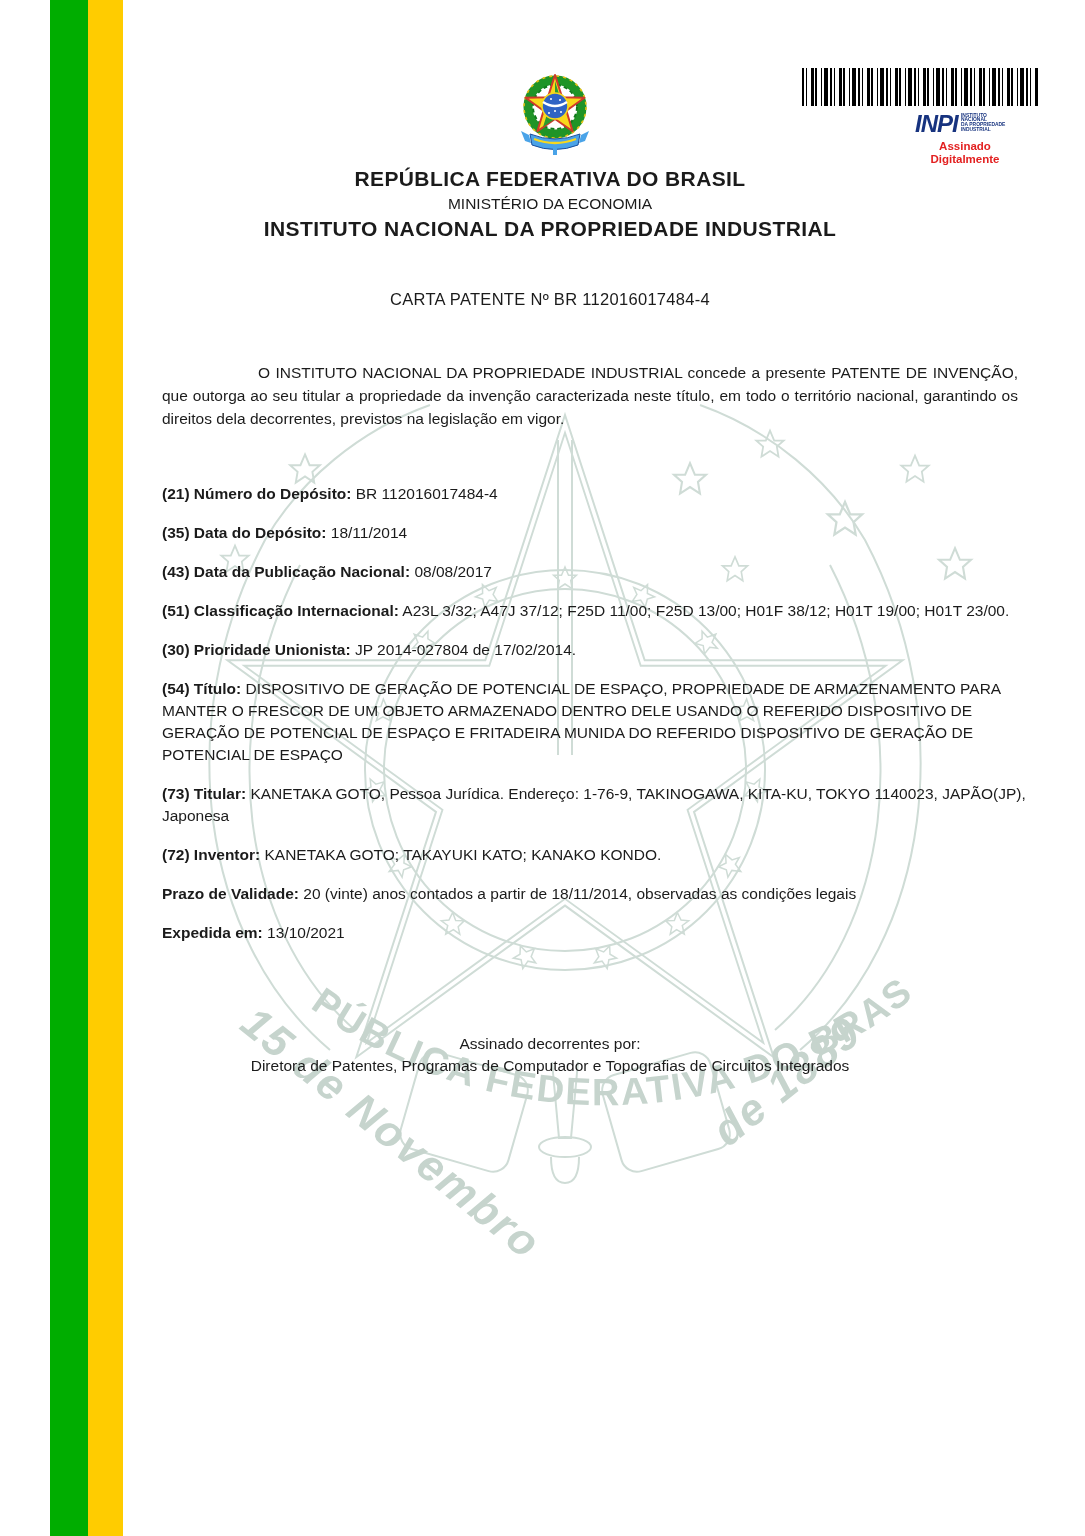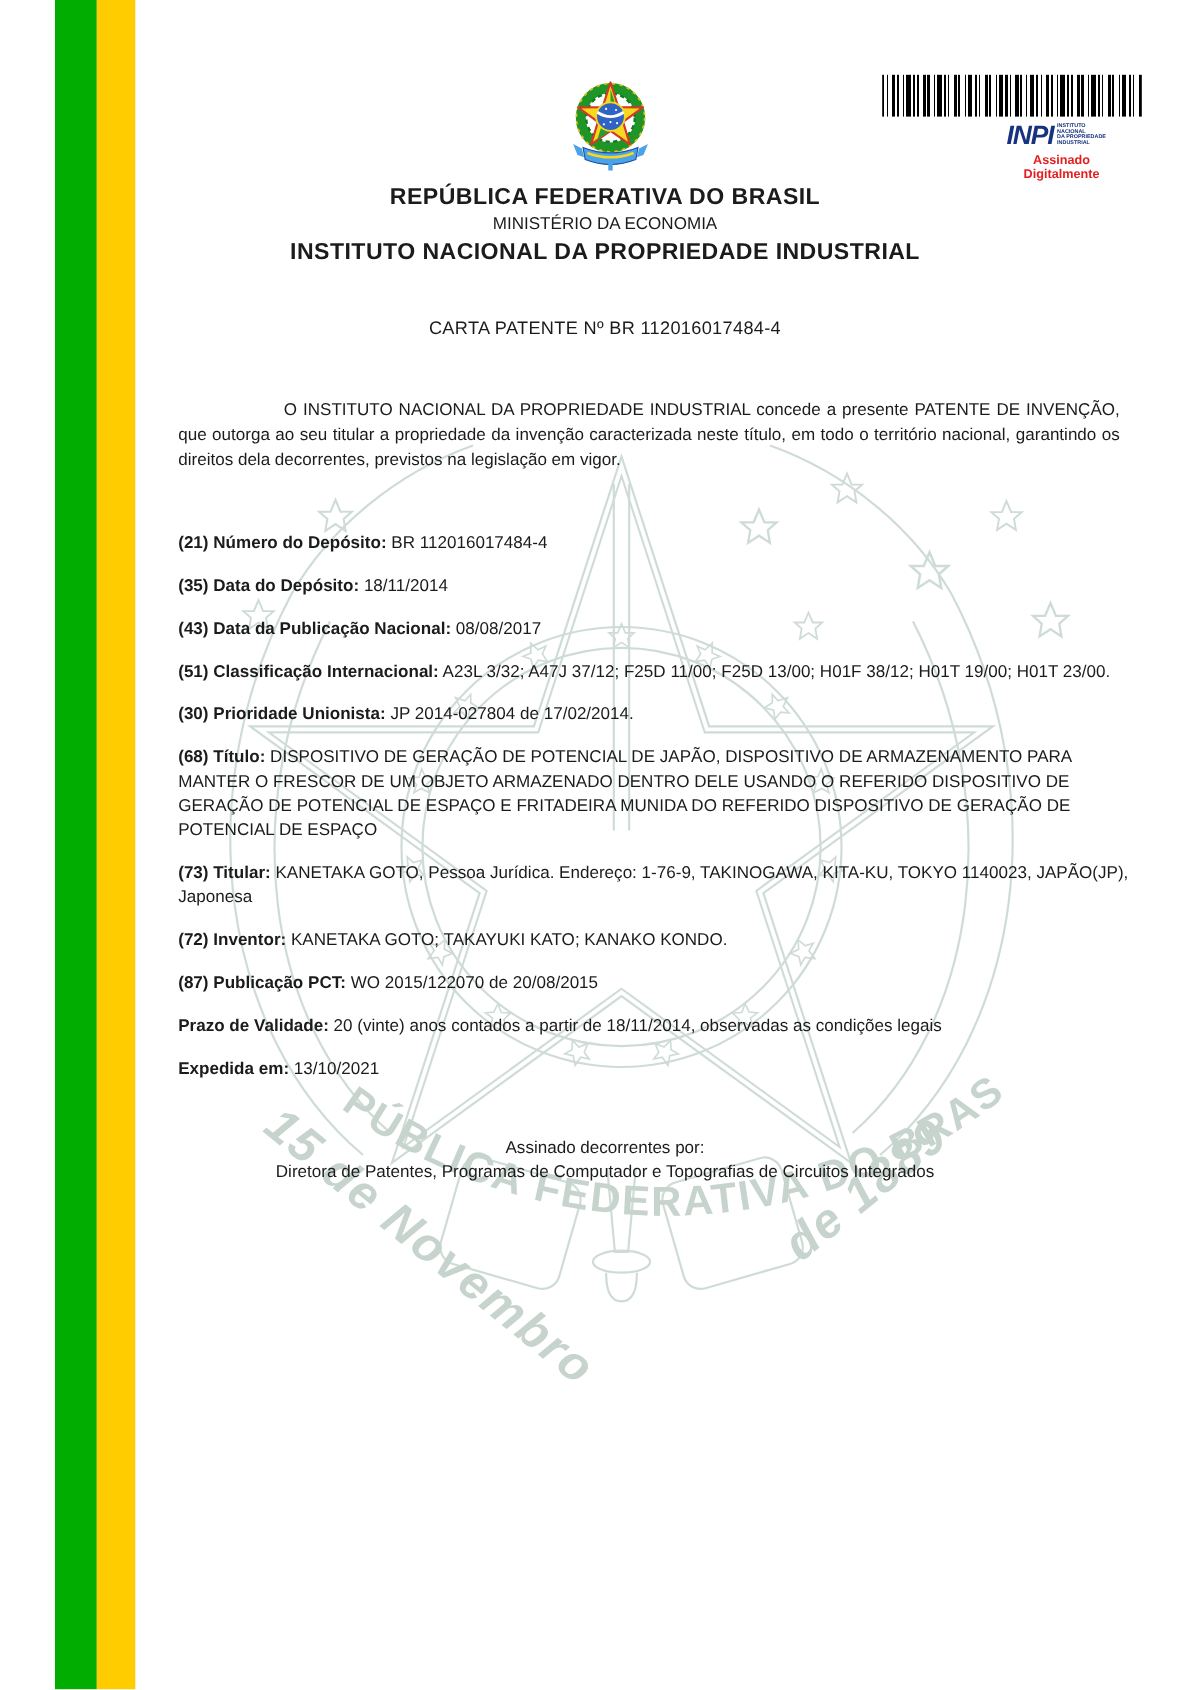--- a/index.html
+++ b/index.html
@@ -198,24 +198,23 @@
     <div class="carta-title">CARTA PATENTE Nº BR 112016017484-4</div>
 
     <p class="intro">O INSTITUTO NACIONAL DA PROPRIEDADE INDUSTRIAL concede a presente PATENTE DE INVENÇÃO, que outorga ao seu titular a propriedade da invenção caracterizada neste título, em todo o território nacional, garantindo os direitos dela decorrentes, previstos na legislação em vigor.</p>
 
     <div class="fields">
       <p><b>(21) Número do Depósito:</b> <span>BR 112016017484-4</span></p>
       <p><b>(35) Data do Depósito:</b> <span>18/11/2014</span></p>
       <p><b>(43) Data da Publicação Nacional:</b> <span>08/08/2017</span></p>
       <p><b>(51) Classificação Internacional:</b> <span>A23L 3/32; A47J 37/12; F25D 11/00; F25D 13/00; H01F 38/12; H01T 19/00; H01T 23/00.</span></p>
       <p><b>(30) Prioridade Unionista:</b> <span>JP 2014-027804 de 17/02/2014.</span></p>
-      <p><b>(68) Título:</b> <span>DISPOSITIVO DE GERAÇÃO DE POTENCIAL DE JAPÃO, DISPOSITIVO DE ARMAZENAMENTO PARA MANTER O FRESCOR DE UM OBJETO ARMAZENADO DENTRO DELE USANDO O REFERIDO DISPOSITIVO DE GERAÇÃO DE POTENCIAL DE ESPAÇO E FRITADEIRA MUNIDA DO REFERIDO DISPOSITIVO DE GERAÇÃO DE POTENCIAL DE ESPAÇO</span></p>
+      <p><b>(54) Título:</b> <span>DISPOSITIVO DE GERAÇÃO DE POTENCIAL DE ESPAÇO, PROPRIEDADE DE ARMAZENAMENTO PARA MANTER O FRESCOR DE UM OBJETO ARMAZENADO DENTRO DELE USANDO O REFERIDO DISPOSITIVO DE GERAÇÃO DE POTENCIAL DE ESPAÇO E FRITADEIRA MUNIDA DO REFERIDO DISPOSITIVO DE GERAÇÃO DE POTENCIAL DE ESPAÇO</span></p>
       <p><b>(73) Titular:</b> <span>KANETAKA GOTO, Pessoa Jurídica. Endereço: 1-76-9, TAKINOGAWA, KITA-KU, TOKYO 1140023, JAPÃO(JP), Japonesa</span></p>
       <p><b>(72) Inventor:</b> <span>KANETAKA GOTO; TAKAYUKI KATO; KANAKO KONDO.</span></p>
-      <p><b>(87) Publicação PCT:</b> <span>WO 2015/122070 de 20/08/2015</span></p>
       <p><b>Prazo de Validade:</b> <span>20 (vinte) anos contados a partir de 18/11/2014, observadas as condições legais</span></p>
       <p><b>Expedida em:</b> <span>13/10/2021</span></p>
     </div>
 
     <div class="signature">
       <div>Assinado decorrentes por:</div>
       <div>Diretora de Patentes, Programas de Computador e Topografias de Circuitos Integrados</div>
     </div>
 
   </div>

